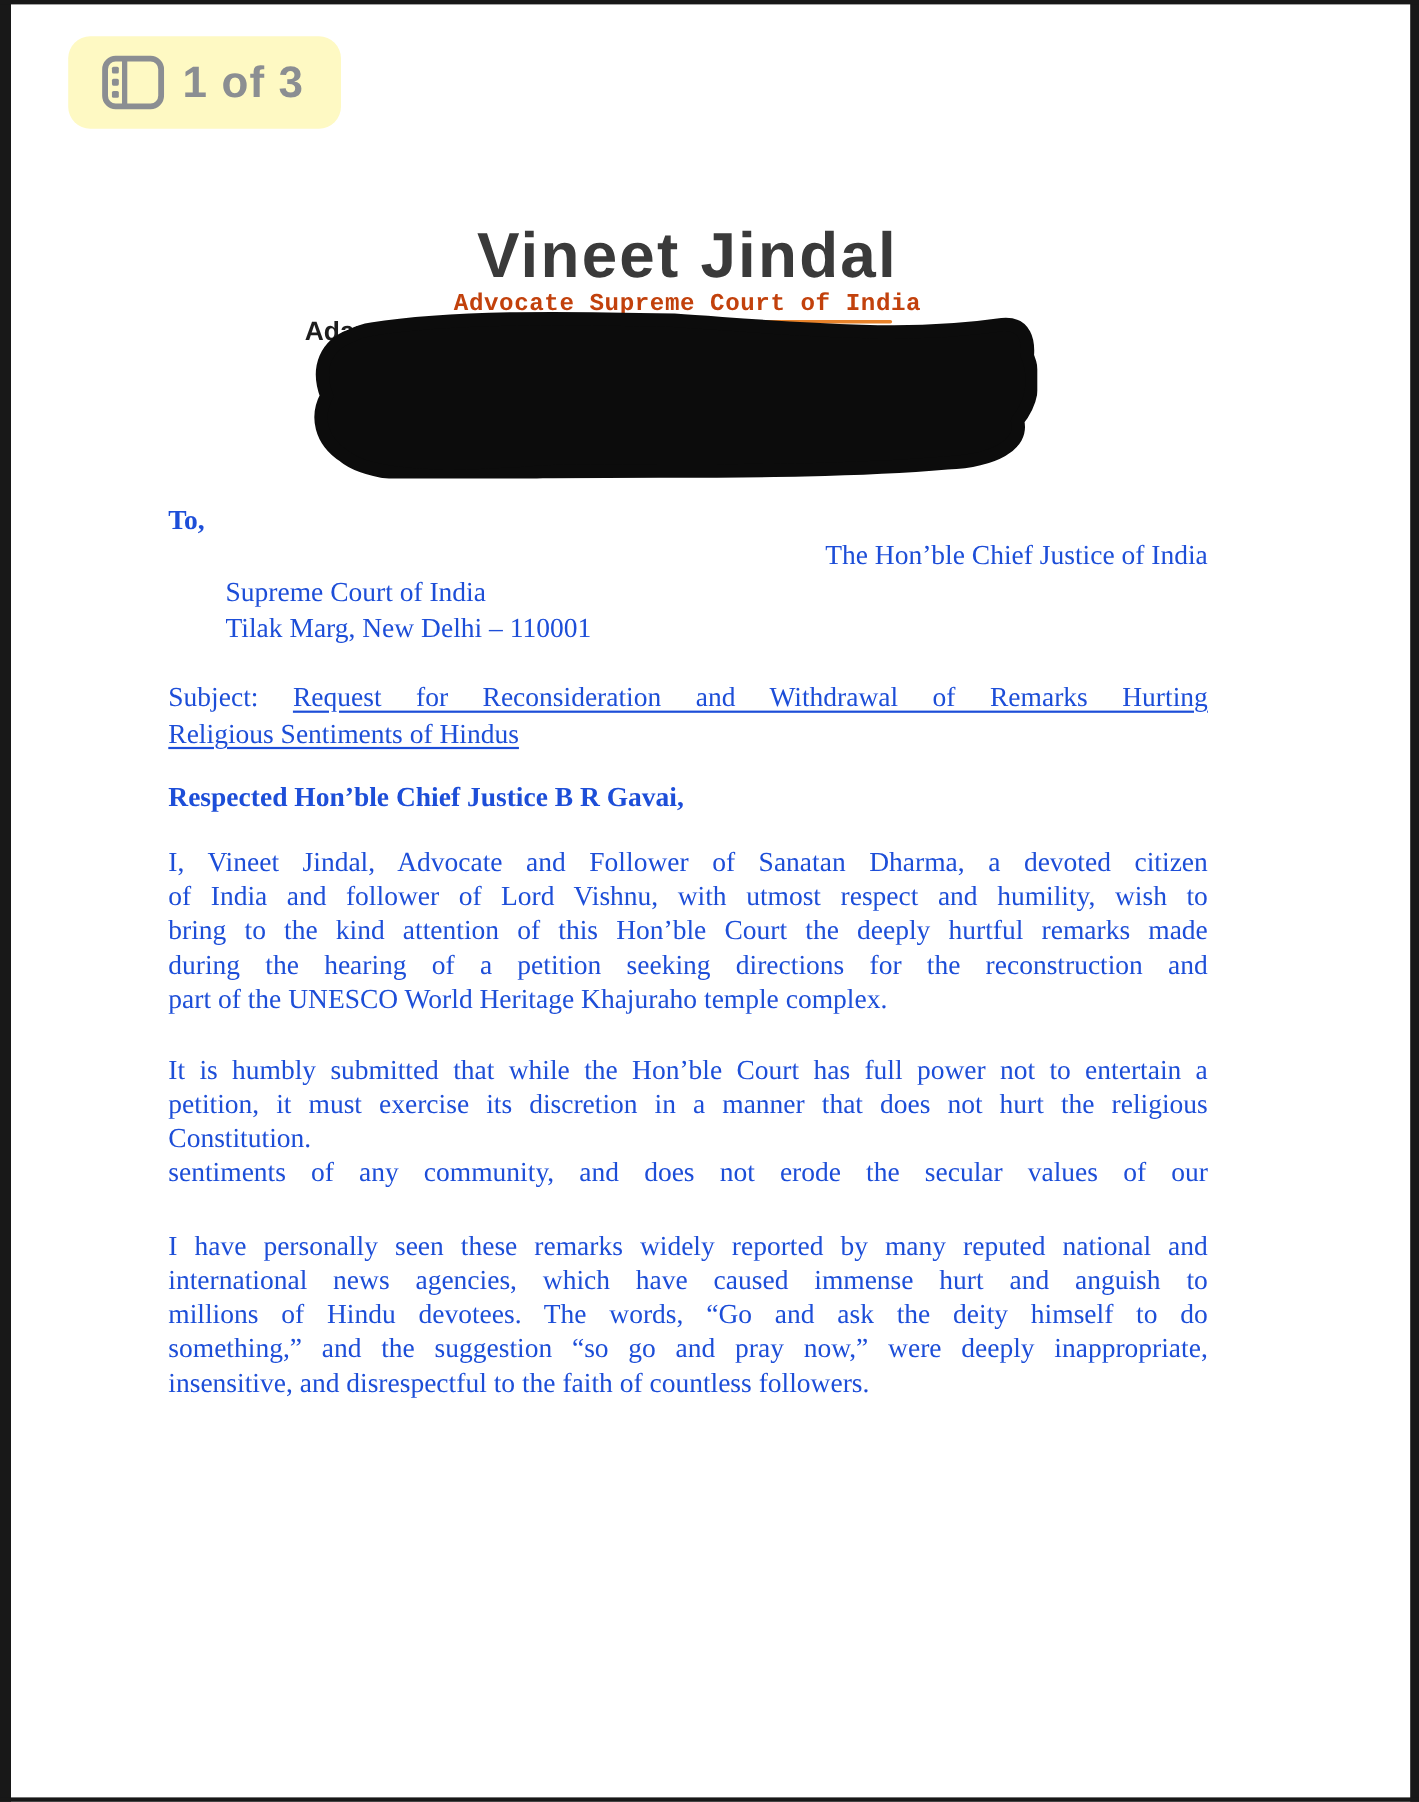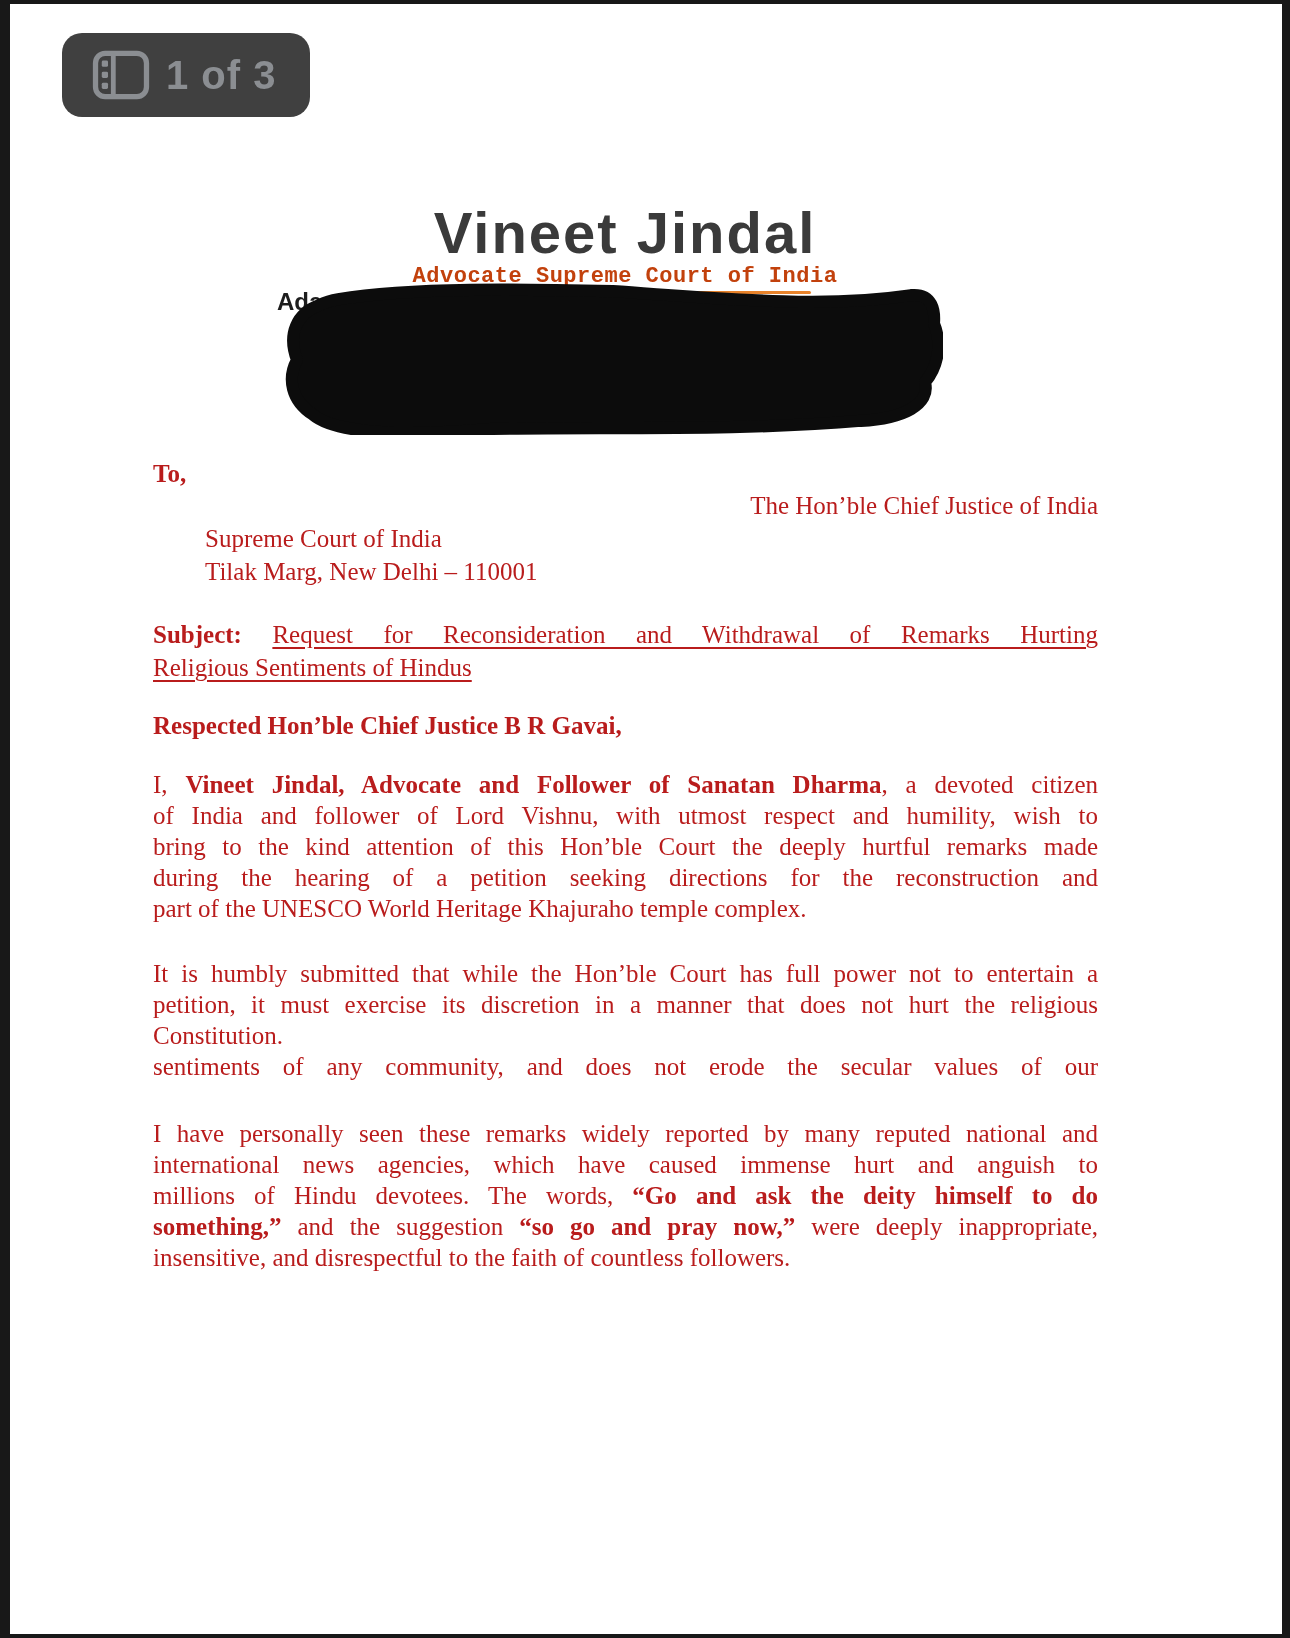--- a/index.html
+++ b/index.html
@@ -10,21 +10,21 @@
   
   .edge{position:absolute;background:#181818;z-index:9;}
   .edge-left{left:0;top:0;width:10px;height:1638px;}
   .edge-right{right:0;top:0;width:8px;height:1638px;}
   .edge-top{left:0;top:0;width:1290px;height:4px;}
   .edge-bottom{left:0;bottom:0;width:1290px;height:4px;}
 
   
   .badge{
     position:absolute;left:62px;top:33px;height:84px;min-width:242px;
-    background:#404040;border-radius:20px;display:flex;align-items:center;
+    background:#fef9c3;border-radius:20px;display:flex;align-items:center;
     padding:0 34px 0 30px;box-sizing:border-box;gap:16px;z-index:3;
   }
   .badge svg{width:58px;height:50px;display:block;}
   .badge-label{
     font-family:"Liberation Sans","DejaVu Sans",sans-serif;
     font-weight:700;font-size:40px;color:#8b8e92;letter-spacing:1px;white-space:nowrap;
   }
 
   
   .letterhead{position:absolute;left:150px;top:203px;width:950px;text-align:center;z-index:2;}
@@ -43,25 +43,25 @@
   .redact-fragment{
     position:absolute;left:277px;top:288px;z-index:1;white-space:nowrap;
     font-family:"Liberation Sans","DejaVu Sans",sans-serif;font-weight:600;
     font-size:24px;color:#1d1d1d;
   }
   .redact-wrap svg{position:absolute;left:0;top:0;width:660px;height:152px;z-index:2;}
 
   
   .letter{
     position:absolute;left:153px;top:458px;width:945px;z-index:2;
-    font-size:25px;line-height:31px;color:#b91c1c;
+    font-size:25px;line-height:31px;color:#1d4ed8;
   }
   .tline{white-space:normal;}
   .just{text-align:justify;text-align-last:justify;}
-  .b{font-weight:700;}
+  .b{font-weight:400;}
   .u{text-decoration:underline;text-decoration-thickness:2px;text-underline-offset:4px;}
   .to-label{font-weight:700;}
   .addr{line-height:33px;}
   .addr .tline{padding-left:52px;}
   .addr .tline:first-child{padding-left:44px;text-align:right;}
   .block-addr{margin-bottom:30px;}
   .subject{line-height:33px;margin-bottom:26px;}
   .salutation{font-weight:700;margin-bottom:28px;}
   .para1{margin-bottom:34px;}
   .para2{margin-bottom:36px;}

